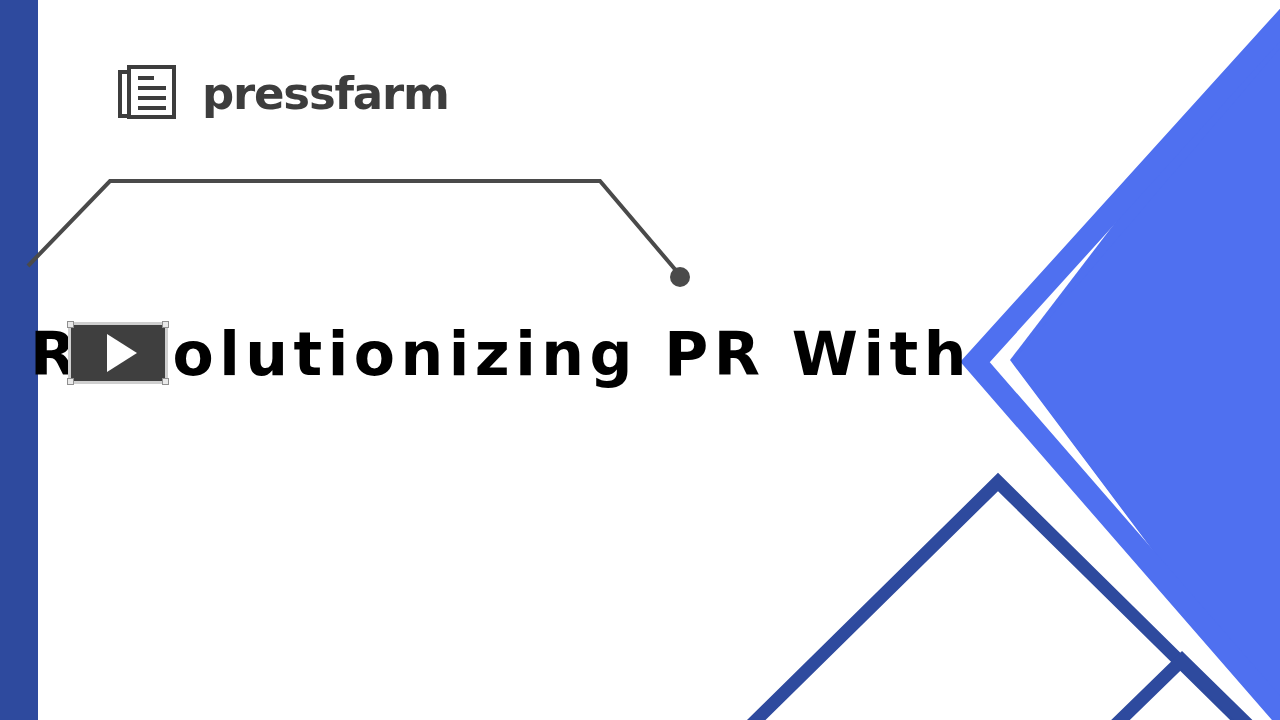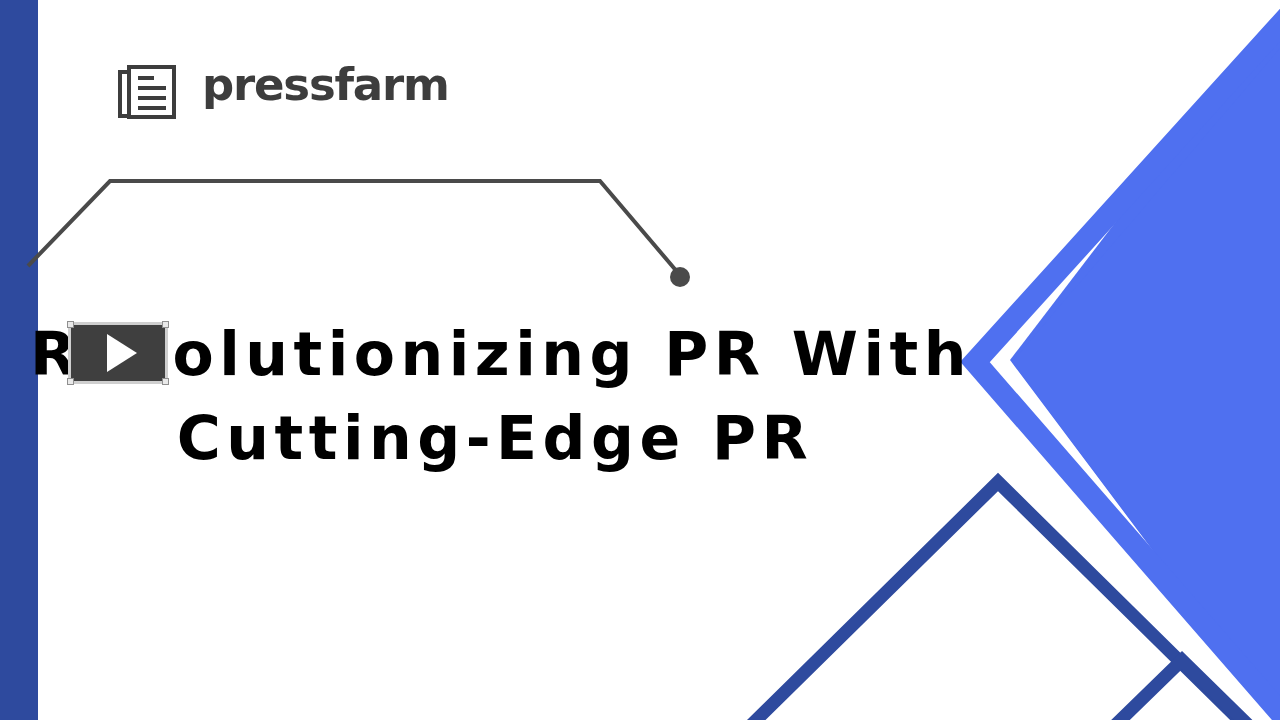--- a/index.html
+++ b/index.html
@@ -26,21 +26,21 @@
     height: 720px;
     pointer-events: none;
   }
 
   
   .logo-group {
     position: absolute;
     left: 118px;
     top: 62px;
     display: flex;
-    align-items: flex-start;
+    align-items: center;
     gap: 22px;
   }
   .logo-mark {
     width: 62px;
     height: 62px;
     display: block;
   }
   .logo-word {
     font-family: "DejaVu Sans", sans-serif;
     font-size: 45px;
@@ -133,21 +133,20 @@
       <rect x="20" y="14" width="16" height="4" fill="#3d3d3d"></rect>
       <rect x="20" y="24" width="28" height="4" fill="#3d3d3d"></rect>
       <rect x="20" y="34" width="28" height="4" fill="#3d3d3d"></rect>
       <rect x="20" y="44" width="28" height="4" fill="#3d3d3d"></rect>
     </svg>
     <div class="logo-word">pressfarm</div>
   </div>
 
   <div class="title-block">
     <div class="title-line">Revolutionizing PR With</div>
-    <div class="title-line">Cutting-Edge PR</div>
   </div>
 
   <div class="play-overlay">
     <div class="play-triangle"></div>
     <span class="handle tl"></span>
     <span class="handle tr"></span>
     <span class="handle bl"></span>
     <span class="handle br"></span>
   </div>
 

